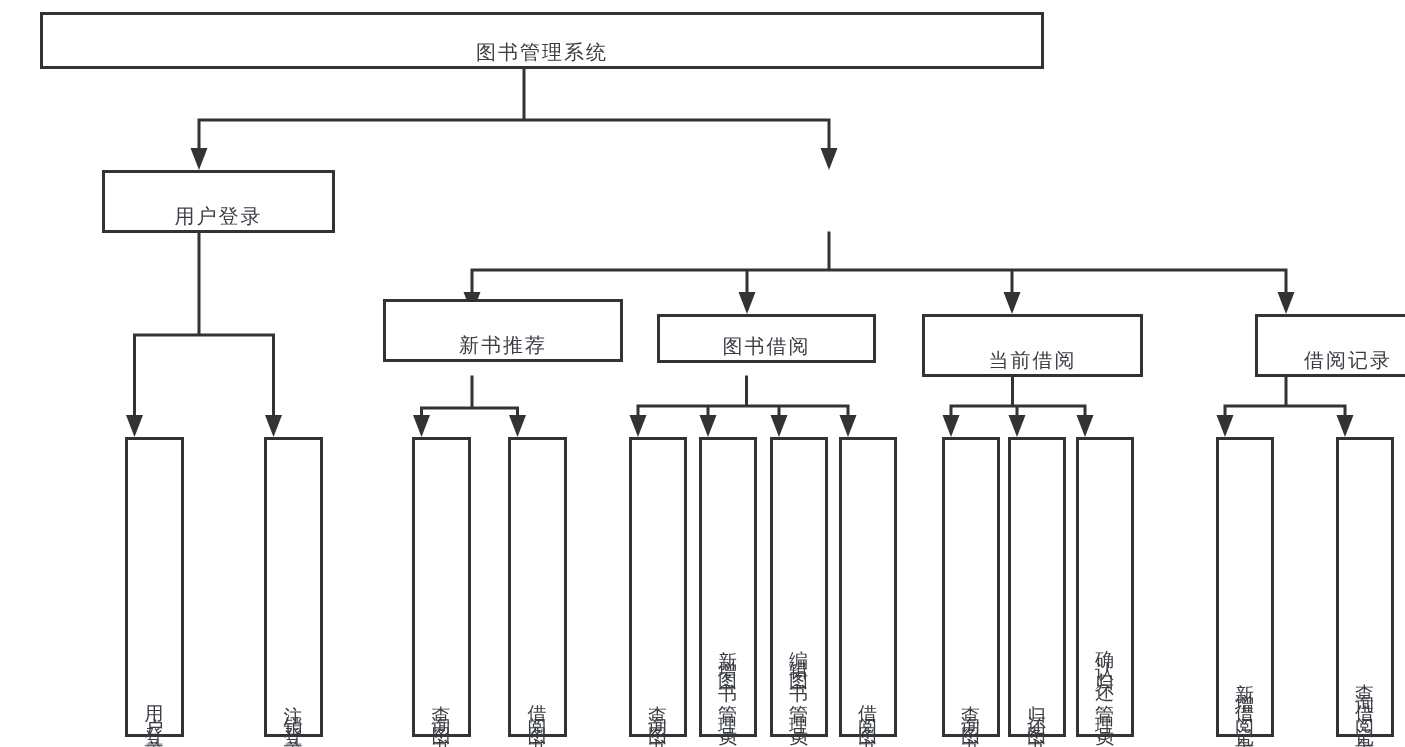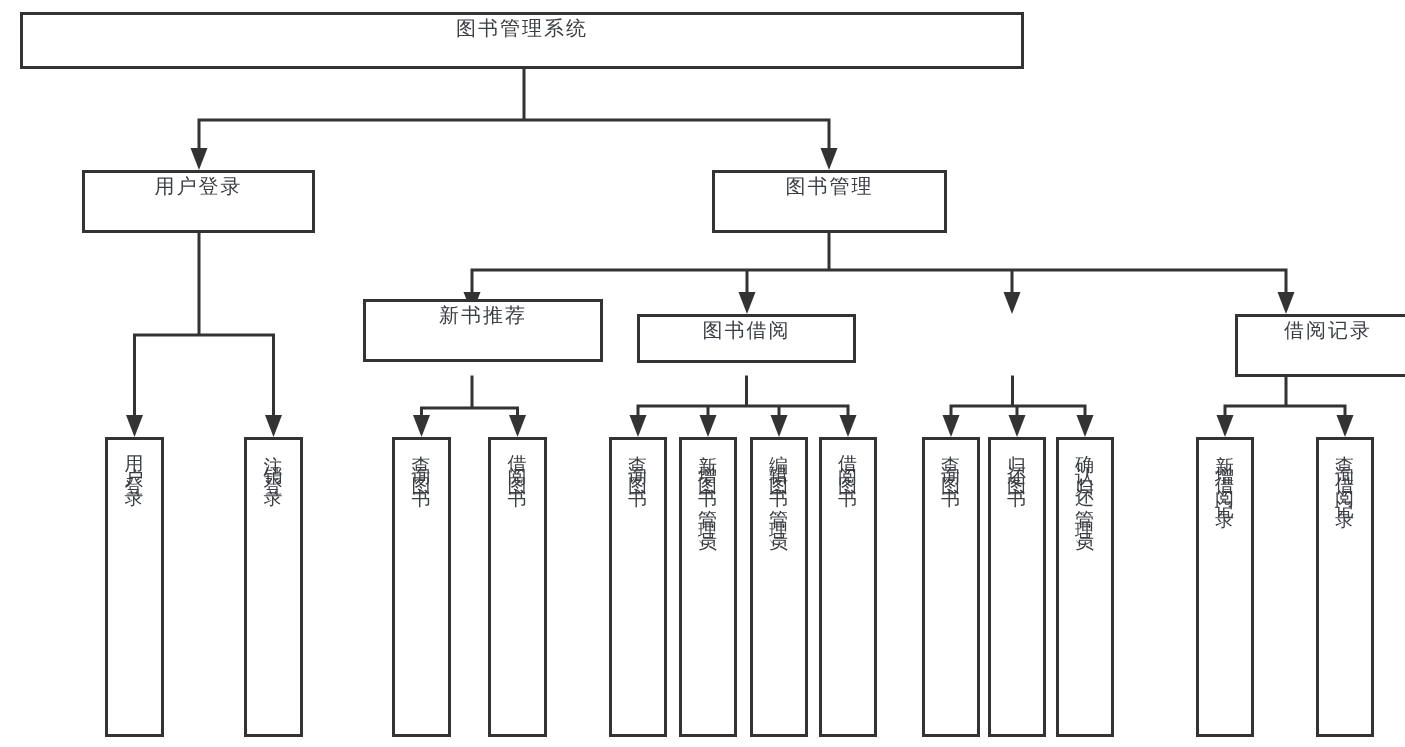--- a/index.html
+++ b/index.html
@@ -16,24 +16,25 @@
     left: 0; top: 0;
     width: 1405px; height: 747px;
     z-index: 1;
   }
   .box {
     position: absolute;
     box-sizing: border-box;
     background: #ffffff;
     border: 3px solid #333333;
     display: flex;
-    align-items: flex-start;
+    align-items: flex-end;
     justify-content: center;
     color: #3a3d42;
     z-index: 2;
+    margin-left: 20px;
   }
   .box.h span {
     font-size: 20px;
     letter-spacing: 2px;
     white-space: nowrap;
   }
   .box.v span {
     writing-mode: vertical-rl;
     text-orientation: mixed;
     font-size: 19px;
@@ -100,29 +101,29 @@
     </g>
   </svg>
 
   <div class="box h" style="left:20px; top:12px; width:1004px; height:57px">
     <span>图书管理系统</span>
   </div>
 
   <div class="box h" style="left:82px; top:170px; width:233px; height:63px">
     <span>用户登录</span>
   </div>
-  <div class="box h" style="left:712px; top:170px; width:235px; height:63px">
-    <span>图书管理</span>
-  </div>
 
   <div class="box h" style="left:363px; top:299px; width:240px; height:63px">
     <span>新书推荐</span>
   </div>
   <div class="box h" style="left:637px; top:314px; width:219px; height:49px">
     <span>图书借阅</span>
+  </div>
+  <div class="box h" style="left:902px; top:314px; width:221px; height:63px">
+    <span>当前借阅</span>
   </div>
   <div class="box h" style="left:1235px; top:314px; width:186px; height:63px">
     <span>借阅记录</span>
   </div>
 
   <div class="box v" style="left:105px; top:437px; width:59px; height:300px">
     <span>用户登录</span>
   </div>
   <div class="box v" style="left:244px; top:437px; width:59px; height:300px">
     <span>注销登录</span>

